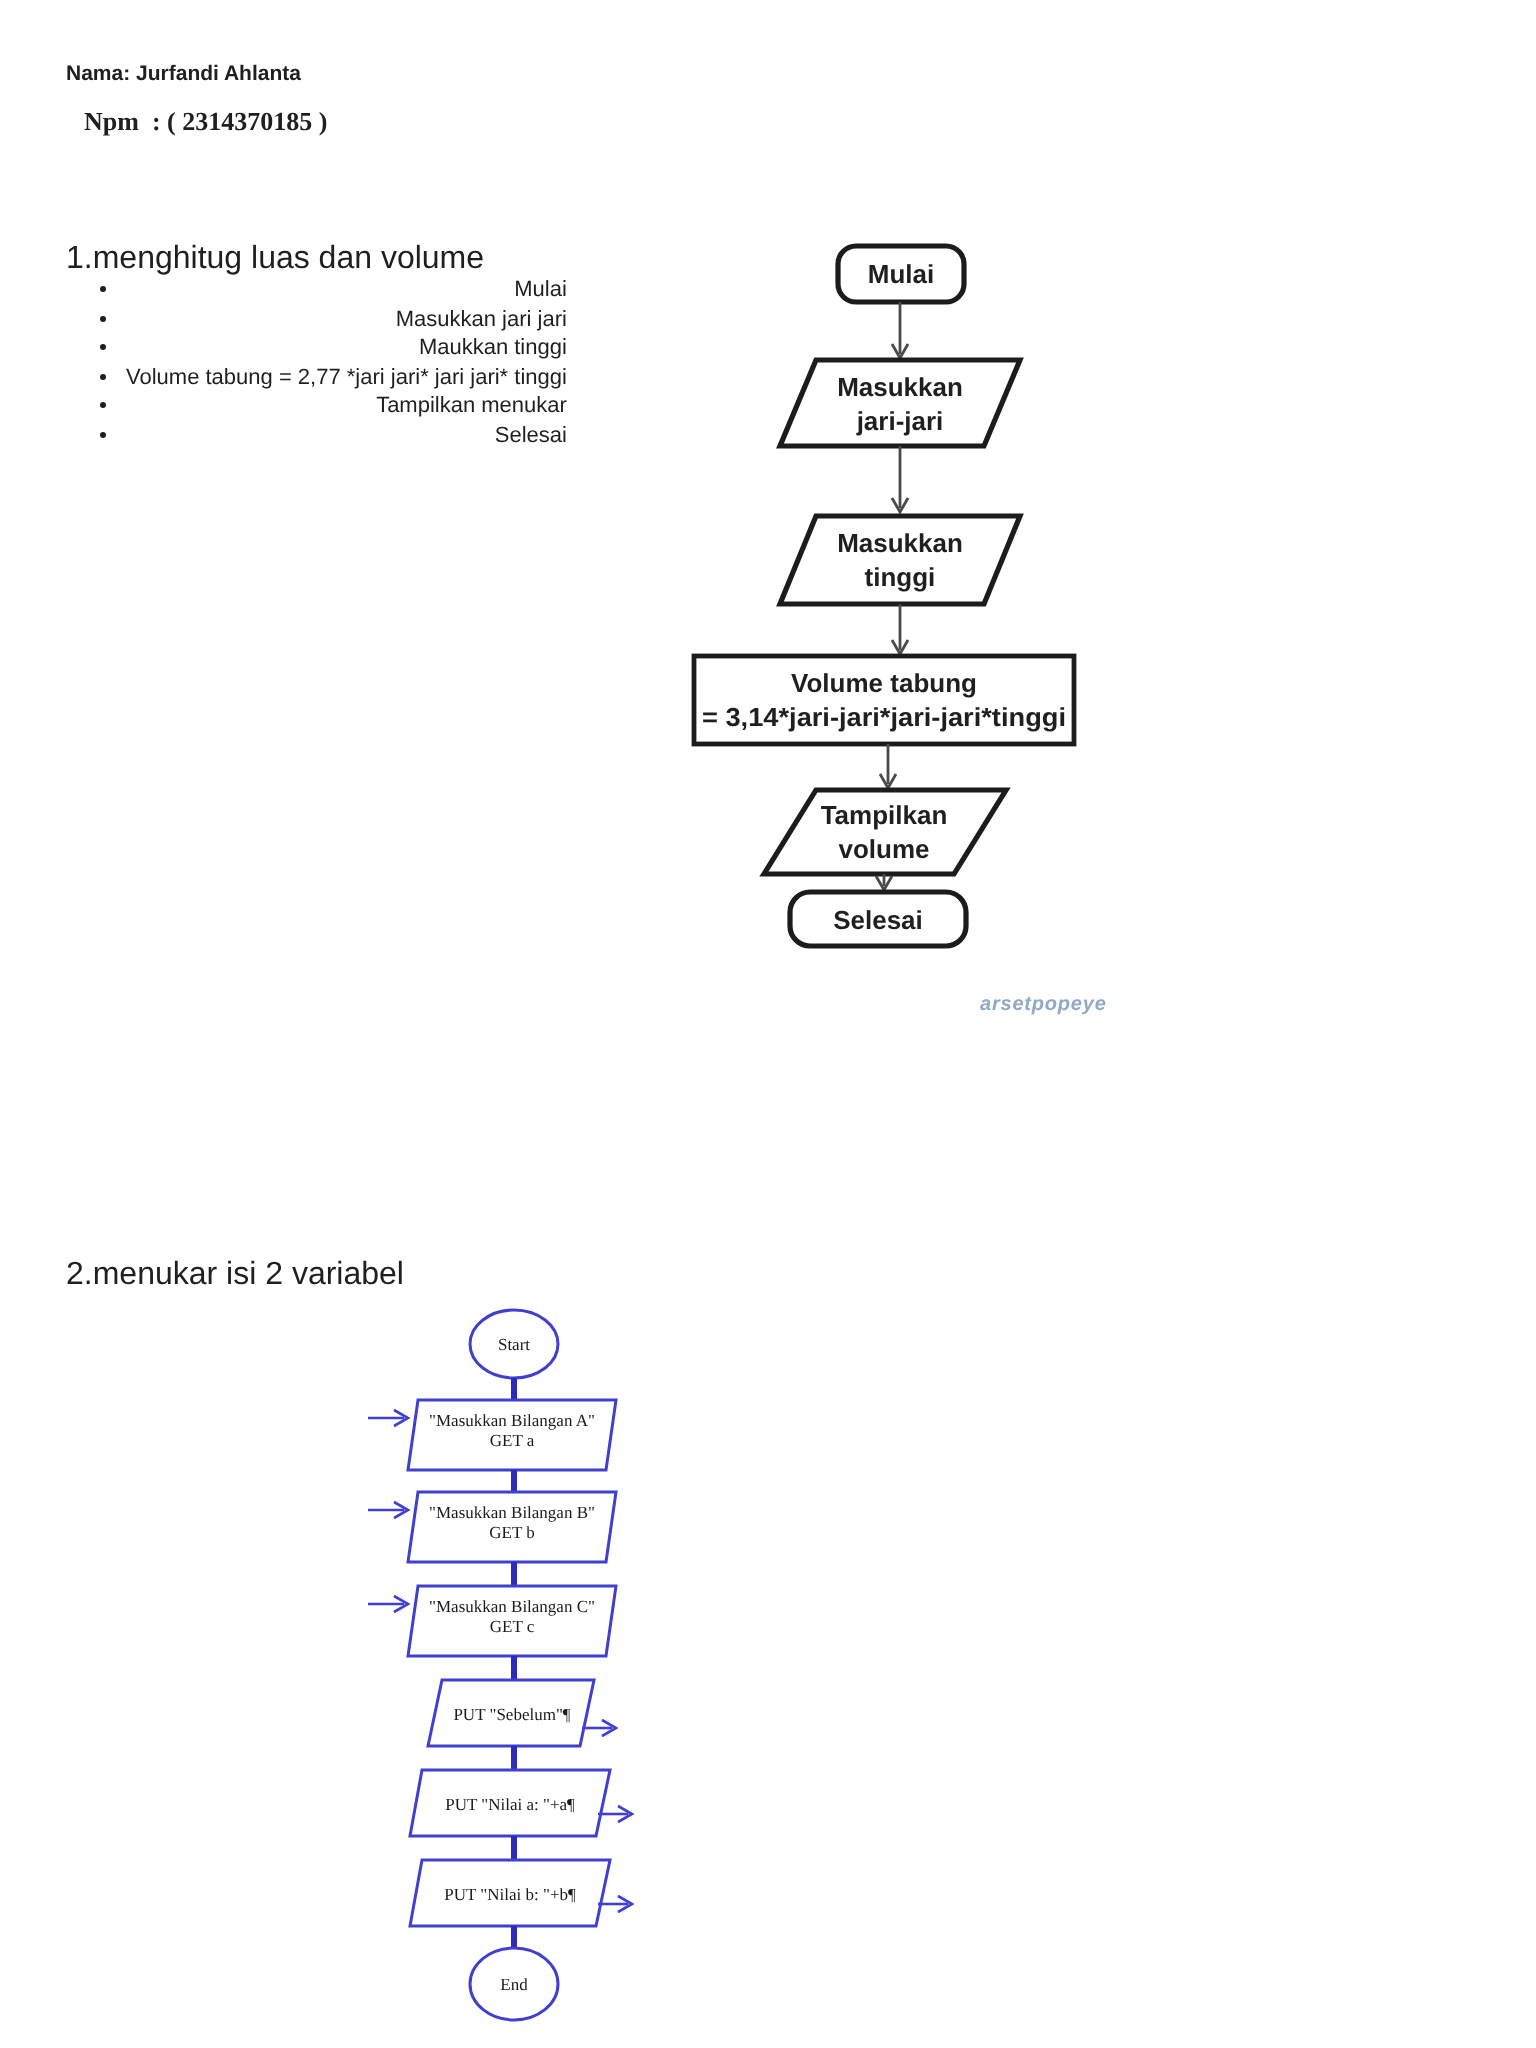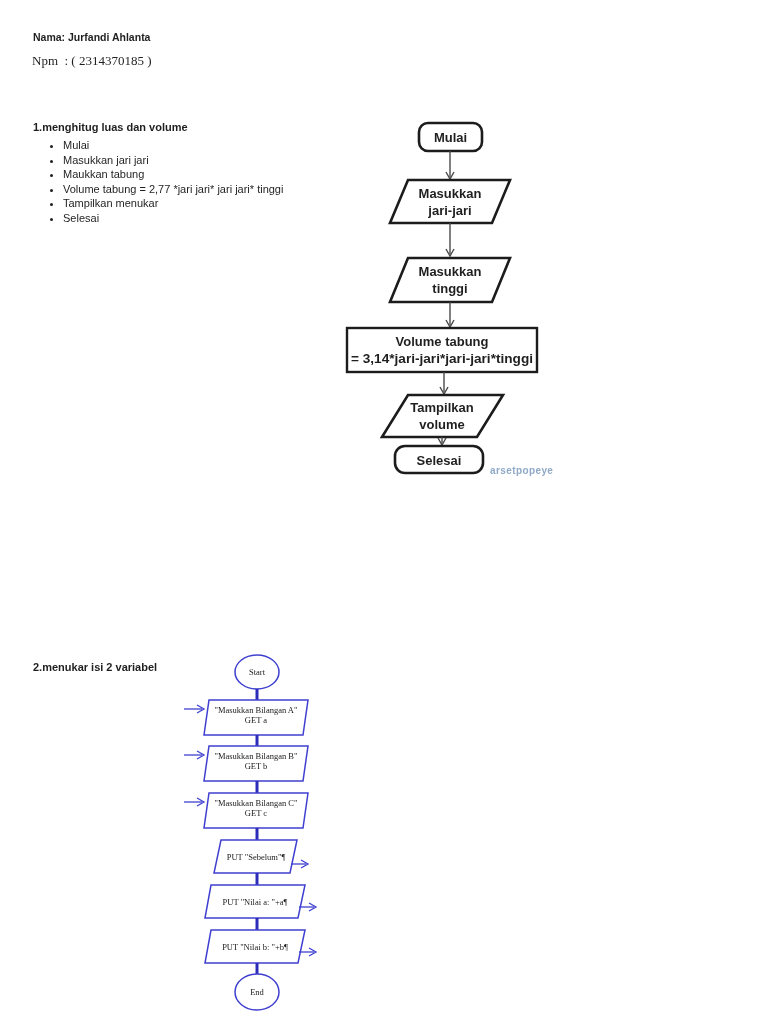--- a/index.html
+++ b/index.html
@@ -7,33 +7,33 @@
     --fc1-stroke:#1c1c1c;
     --fc1-arrow:#4a4a4a;
     --fc2-stroke:#4040d0;
     --fc2-connector:#2c2cb8;
     --watermark:#8fa9c7;
   }
   html,body{margin:0;padding:0;}
   body{background:#ffffff;}
   .page{
     position:relative;width:656px;height:1024px;background:#ffffff;overflow:hidden;
-    font-family:"Liberation Sans",sans-serif;color:var(--text);
+    font-family:"Liberation Sans",sans-serif;color:var(--text);text-align:right;
   }
   .name-line{position:absolute;left:33px;top:31px;font-size:10.5px;font-weight:bold;}
-  .npm-line{position:absolute;left:32px;top:53px;font-size:13px;font-weight:normal;
+  .npm-line{position:absolute;left:42px;top:53px;font-size:13px;font-weight:bold;
             font-family:"Liberation Serif",serif;white-space:pre;}
-  .sec-title{position:absolute;font-size:11px;font-weight:bold;}
+  .sec-title{position:absolute;font-size:16px;font-weight:normal;}
   .sec1-title{left:33px;top:121px;}
-  .sec2-title{left:33px;top:629px;margin-top:32px;}
+  .sec2-title{left:33px;top:629px;}
   ul.bullets{position:absolute;left:47px;top:138px;margin:0;padding:0 0 0 16px;
              font-size:11px;line-height:14.5px;color:var(--text);}
   ul.bullets li{margin:0;padding:0;}
-  .watermark{position:absolute;left:490px;top:465px;font-size:10px;font-weight:bold;
-             letter-spacing:.4px;color:var(--watermark);}
+  .watermark{position:absolute;left:490px;top:497px;font-size:10px;font-weight:bold;
+             letter-spacing:.4px;color:var(--watermark);font-style:italic;}
   #fc1{position:absolute;left:340px;top:110px;}
   #fc2{position:absolute;left:180px;top:645px;}
   
   .fc1-shape{fill:#ffffff;stroke:var(--fc1-stroke);stroke-width:2.6;}
   .fc1-rect{fill:#ffffff;stroke:var(--fc1-stroke);stroke-width:2.4;}
   .fc1-line{stroke:var(--fc1-arrow);stroke-width:1.4;fill:none;}
   .fc1-head{stroke:var(--fc1-arrow);stroke-width:1.4;fill:none;stroke-linejoin:miter;}
   .fc1-text{font-family:"Liberation Sans",sans-serif;font-weight:bold;font-size:13px;
             fill:var(--text);text-anchor:middle;}
   
@@ -50,21 +50,21 @@
 <div class="page">
 
   <div class="name-line">Nama: Jurfandi Ahlanta</div>
   <div class="npm-line">Npm  : ( 2314370185 )</div>
 
   <div class="sec-title sec1-title">1.menghitug luas dan volume</div>
 
   <ul class="bullets">
     <li>Mulai</li>
     <li>Masukkan jari jari</li>
-    <li>Maukkan tabung</li>
+    <li>Maukkan tinggi</li>
     <li>Volume tabung = 2,77 *jari jari* jari jari* tinggi</li>
     <li>Tampilkan menukar</li>
     <li>Selesai</li>
   </ul>
 
   <svg id="fc1" width="240" height="385" viewBox="0 0 240 385">
     <g>
       <rect class="fc1-shape" x="79" y="13" width="63" height="28" rx="9" ry="9"></rect>
       <text class="fc1-text" x="110.5" y="31.5">Mulai</text>
     </g>

